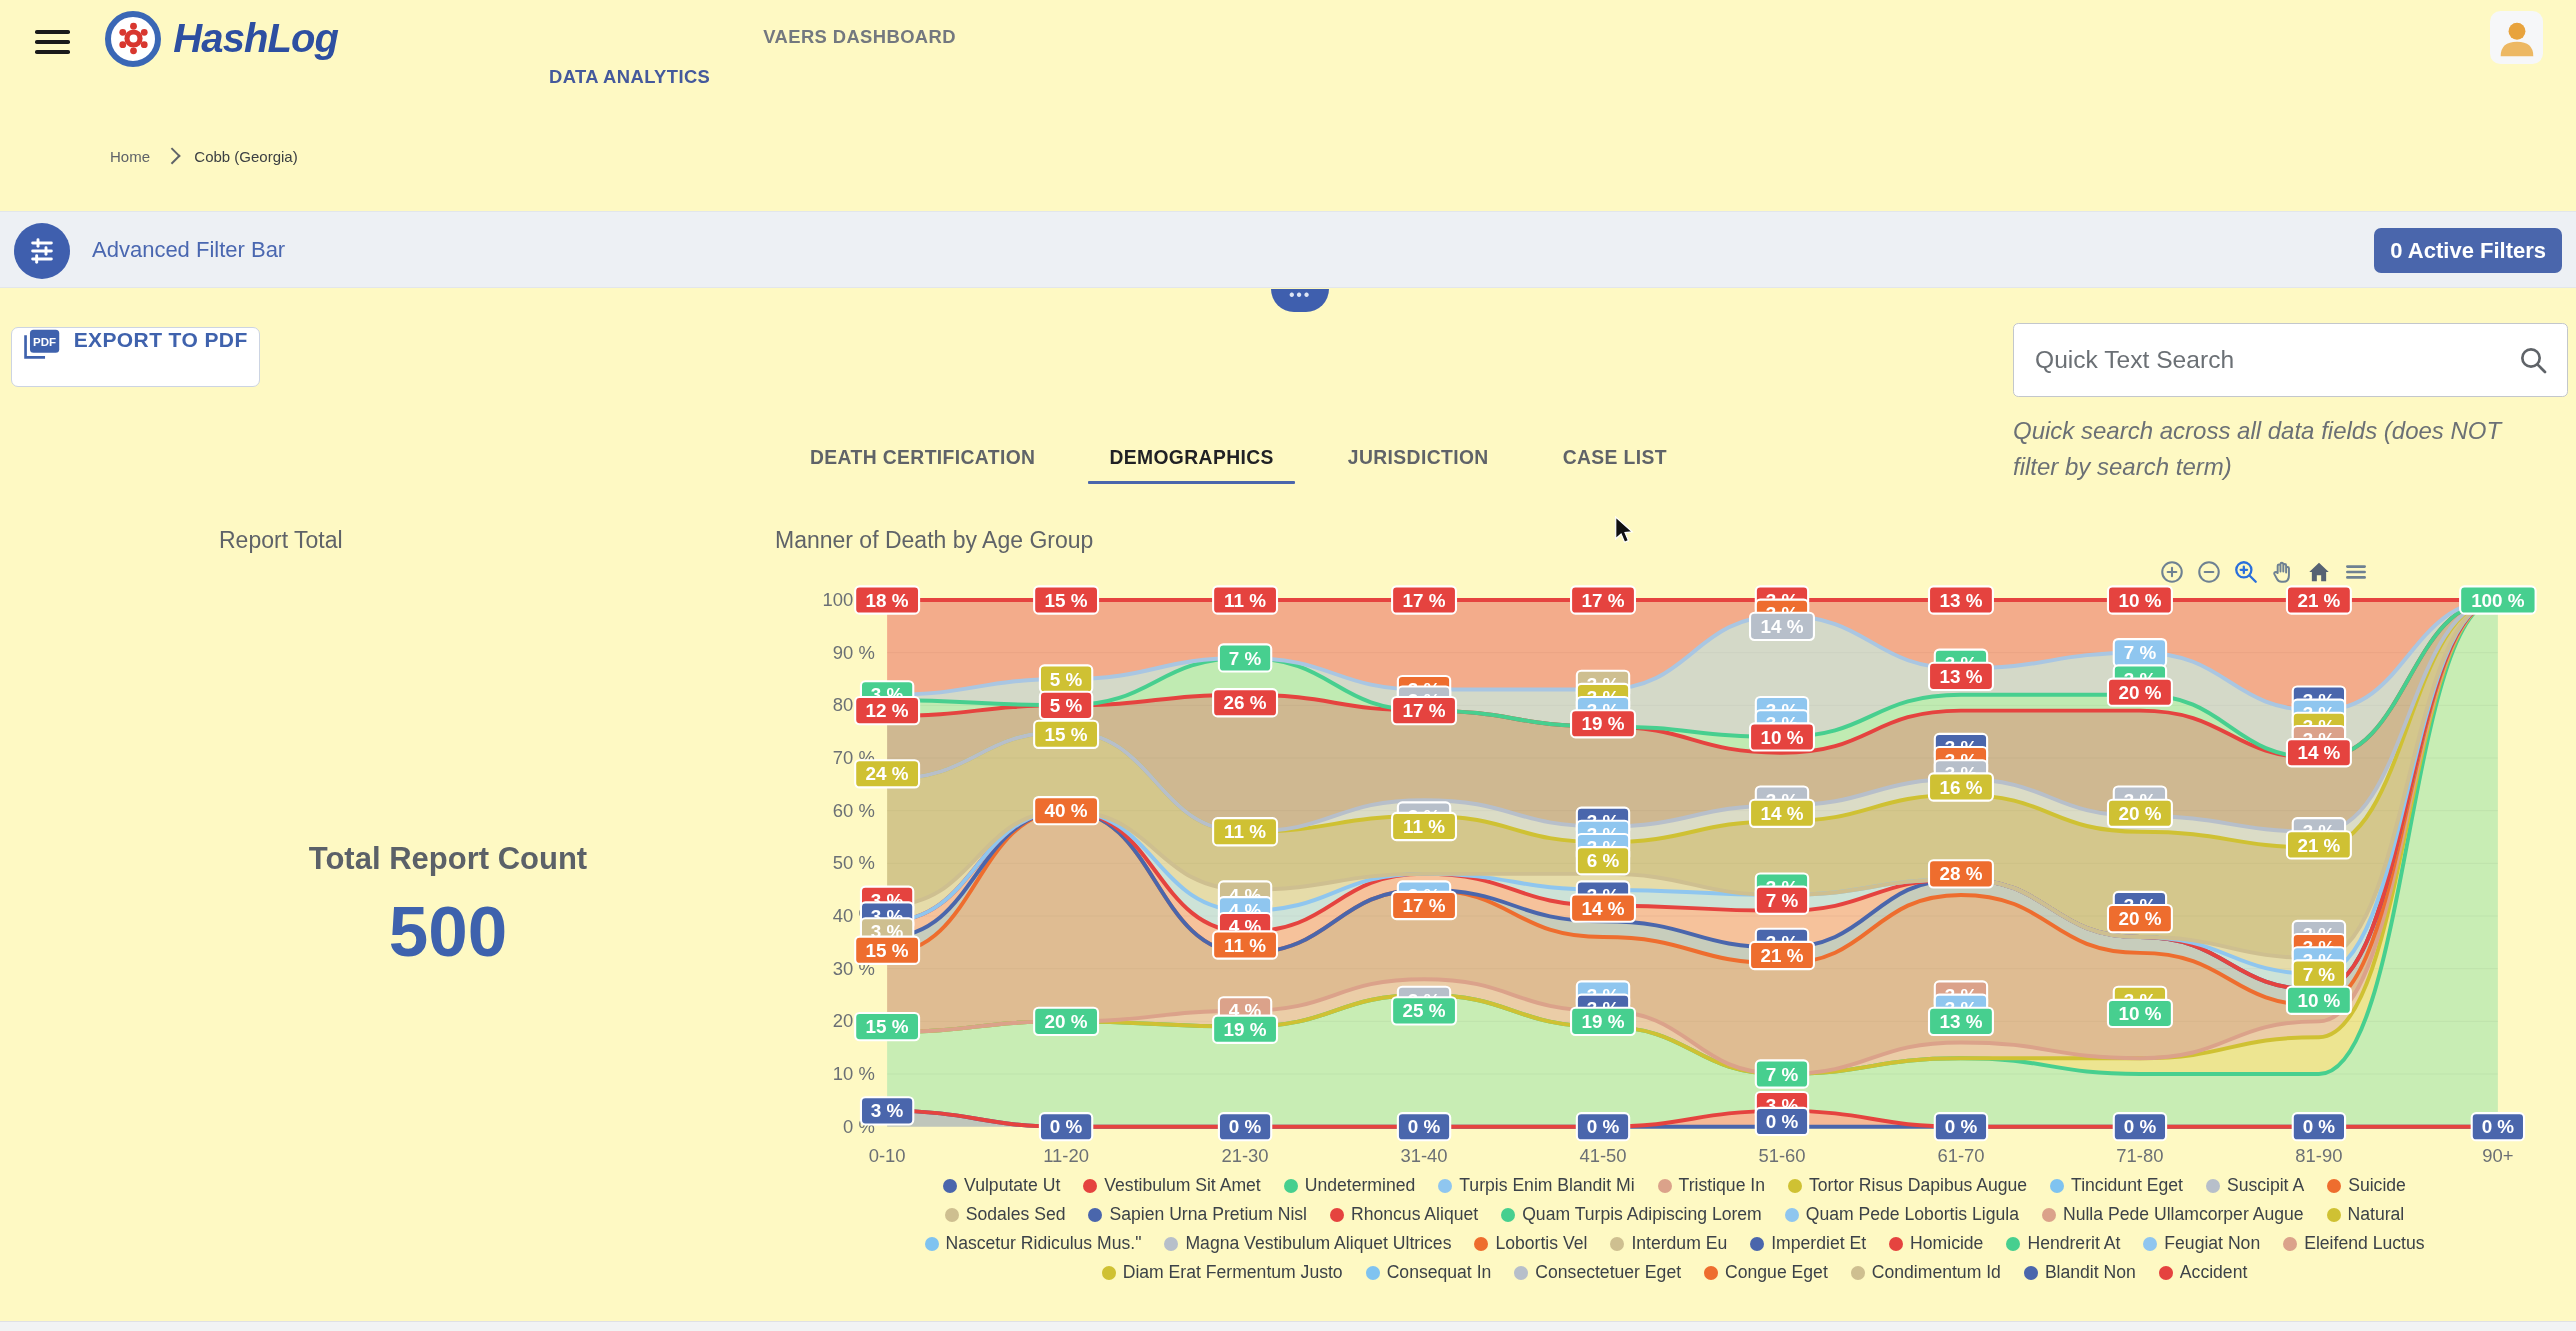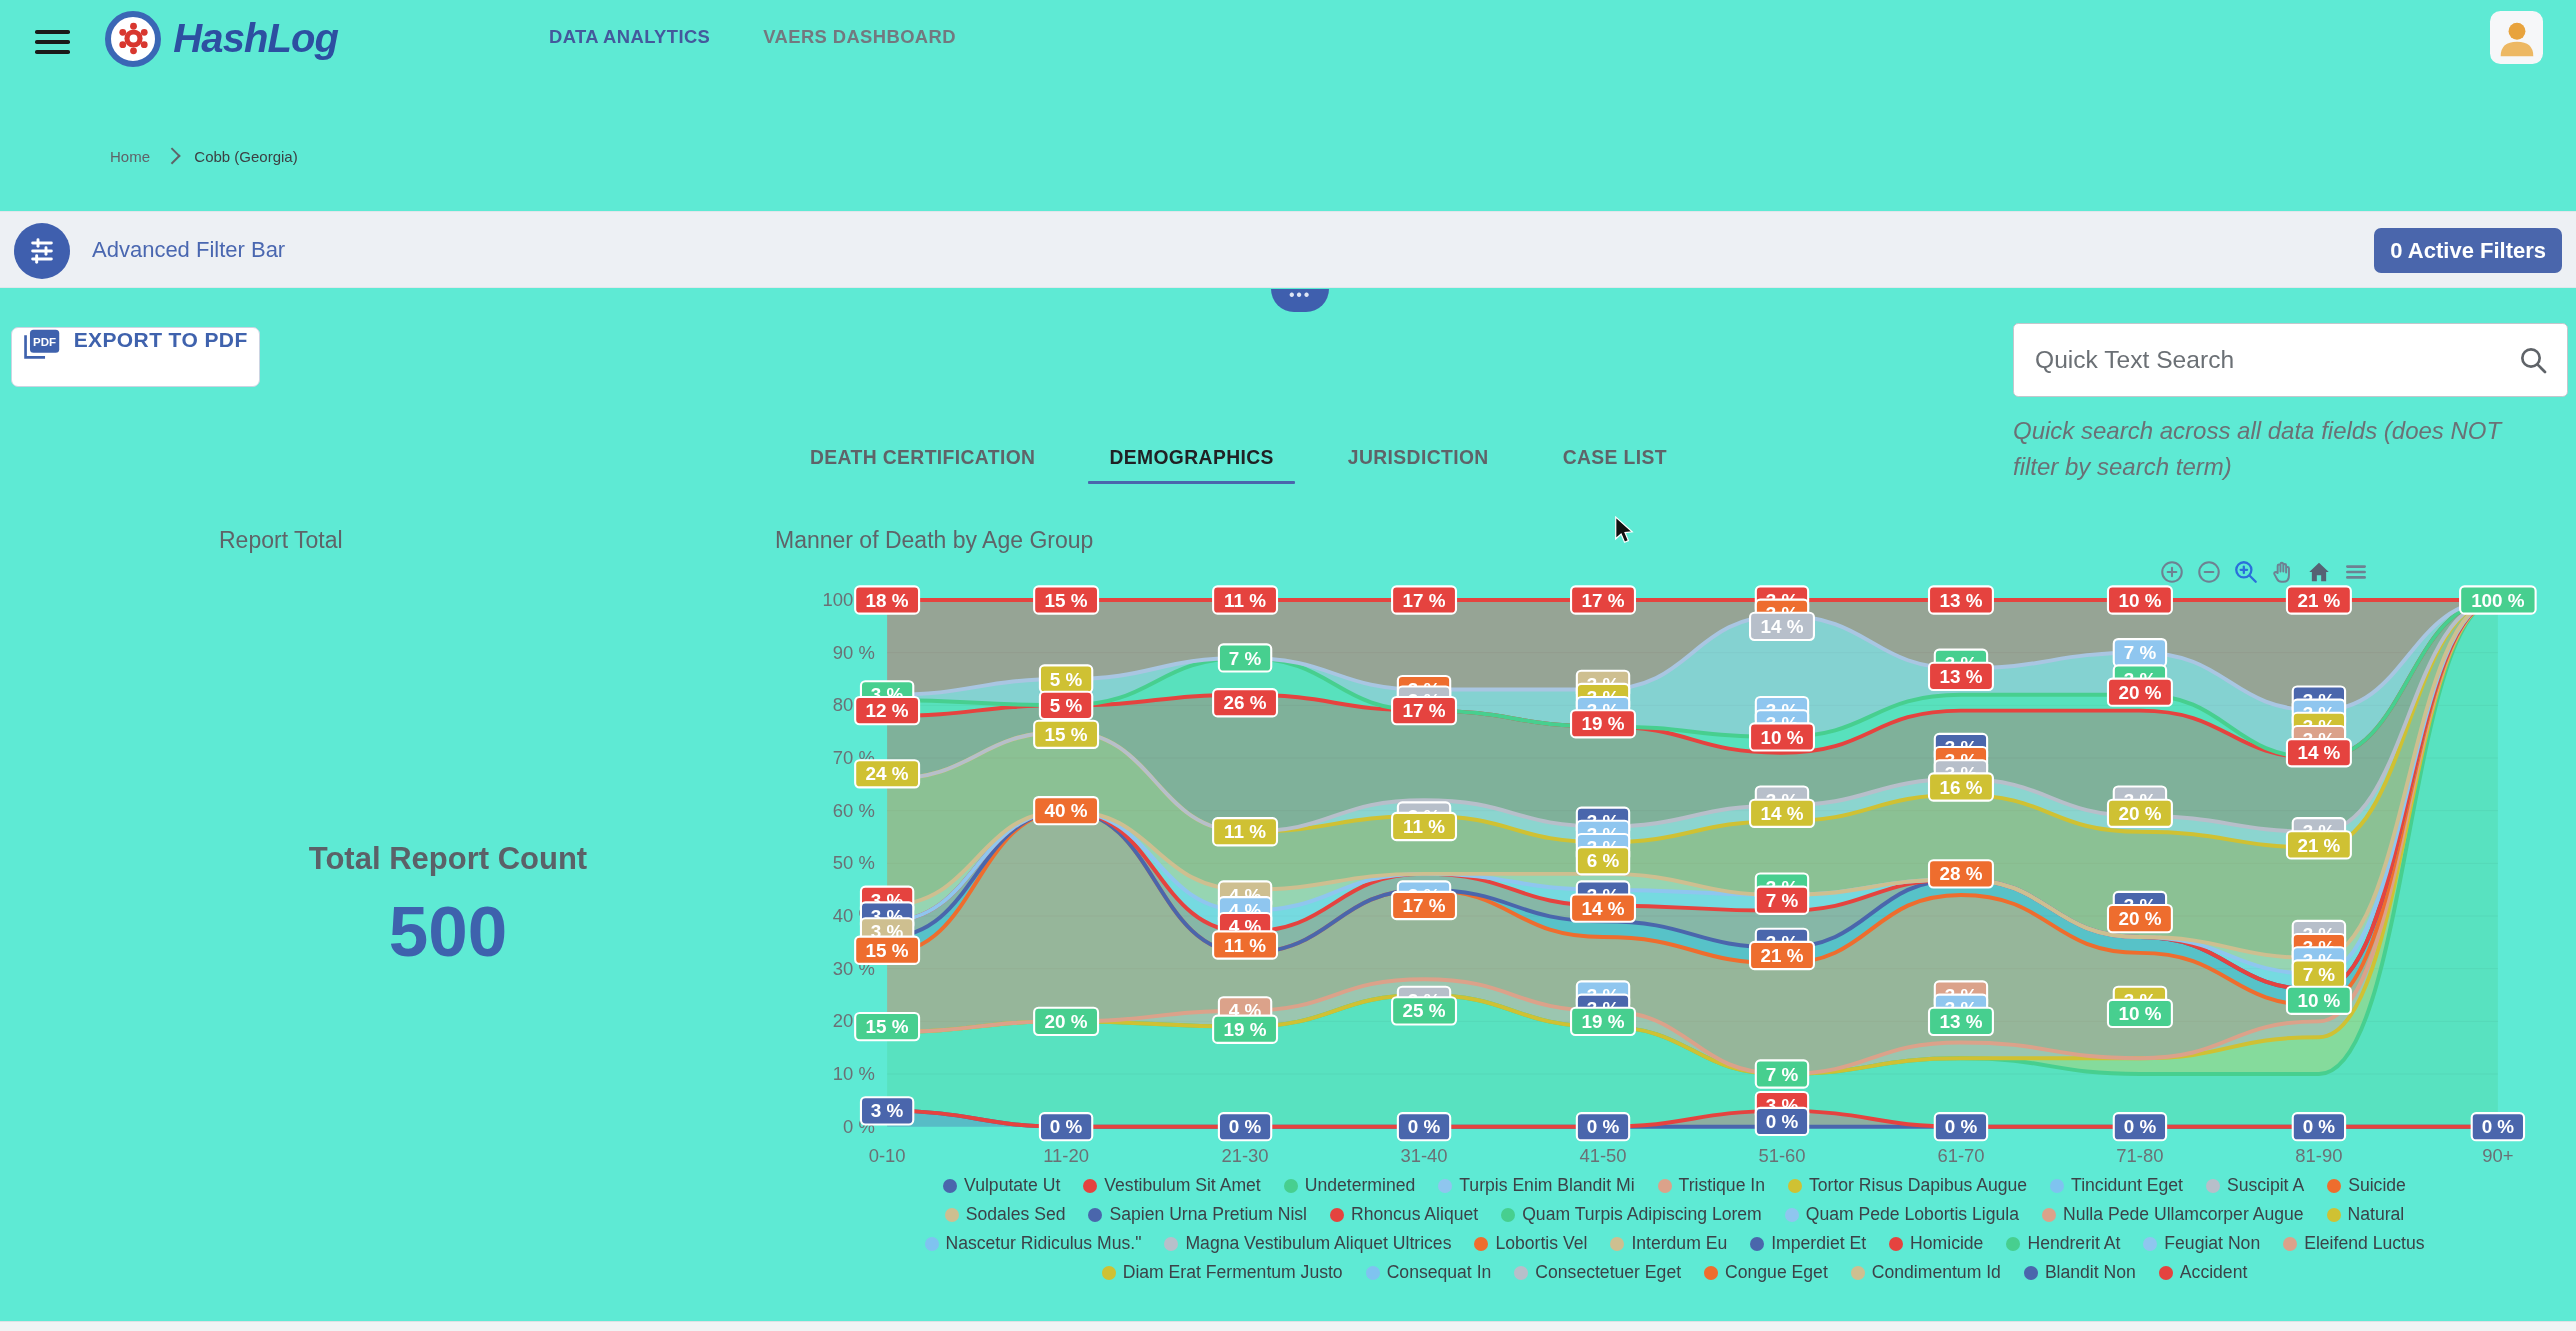--- a/index.html
+++ b/index.html
@@ -1,30 +1,30 @@
 <!DOCTYPE html>
 <html style="font-size:14px"><head>
 <meta charset="utf-8">
 <style>
   * { margin:0; padding:0; box-sizing:border-box; }
   html,body { width:2576px; height:1331px; overflow:hidden; background:#fff;
     font-family:"Liberation Sans", sans-serif; }
-  .page { position:relative; width:2576px; height:1331px; background:#5eead4; }
+  .page { position:relative; width:2576px; height:1331px; background:#fef9c3; }
 
   
   .hamburger { position:absolute; left:35px; top:24.6px; width:35px; height:30px; cursor:pointer; }
   .hamburger span { display:block; height:4px; background:#1a1a1a; border-radius:1.8px; margin:5.7px 0; }
   .logo { position:absolute; left:105px; top:8.8px; height:60px; display:flex; align-items:center; gap:12.3px; }
   .logo-mark { width:56px; height:56px; border-radius:50%; border:6.1px solid #3a67b5;
     display:flex; align-items:center; justify-content:center; background:#fff; }
   .logo-mark svg { width:39px; height:39px; }
   .logo-text { font-size:40px; font-weight:bold; font-style:italic; color:#2d4fa1; letter-spacing:-0.9px; }
   .nav { position:absolute; left:549px; top:26px; display:flex; gap:53px; }
   .nav a { font-size:18.4px; font-weight:bold; letter-spacing:0.4px; text-decoration:none; cursor:pointer; }
-  .nav a.active { color:#44599c; }
+  .nav a.active { color:#44599c;margin-top:40px; }
   .nav a.inactive { color:#73787f; }
   .avatar { position:absolute; left:2490px; top:10.5px; width:53px; height:53px; border-radius:10.5px;
     background:#f6f7f9; display:flex; align-items:center; justify-content:center; cursor:pointer; overflow:hidden; }
 
   
   .breadcrumb { position:absolute; left:110px; top:148px; display:flex; align-items:center; gap:16px; font-size:15px; }
   .breadcrumb .bc-home { color:#5f6368; cursor:pointer; }
   .breadcrumb .bc-cur { color:#3c4043; }
   .bc-chevron { width:12.3px; height:12.3px; border-top:2.6px solid #5f6368; border-right:2.6px solid #5f6368;
     transform:rotate(45deg); }

